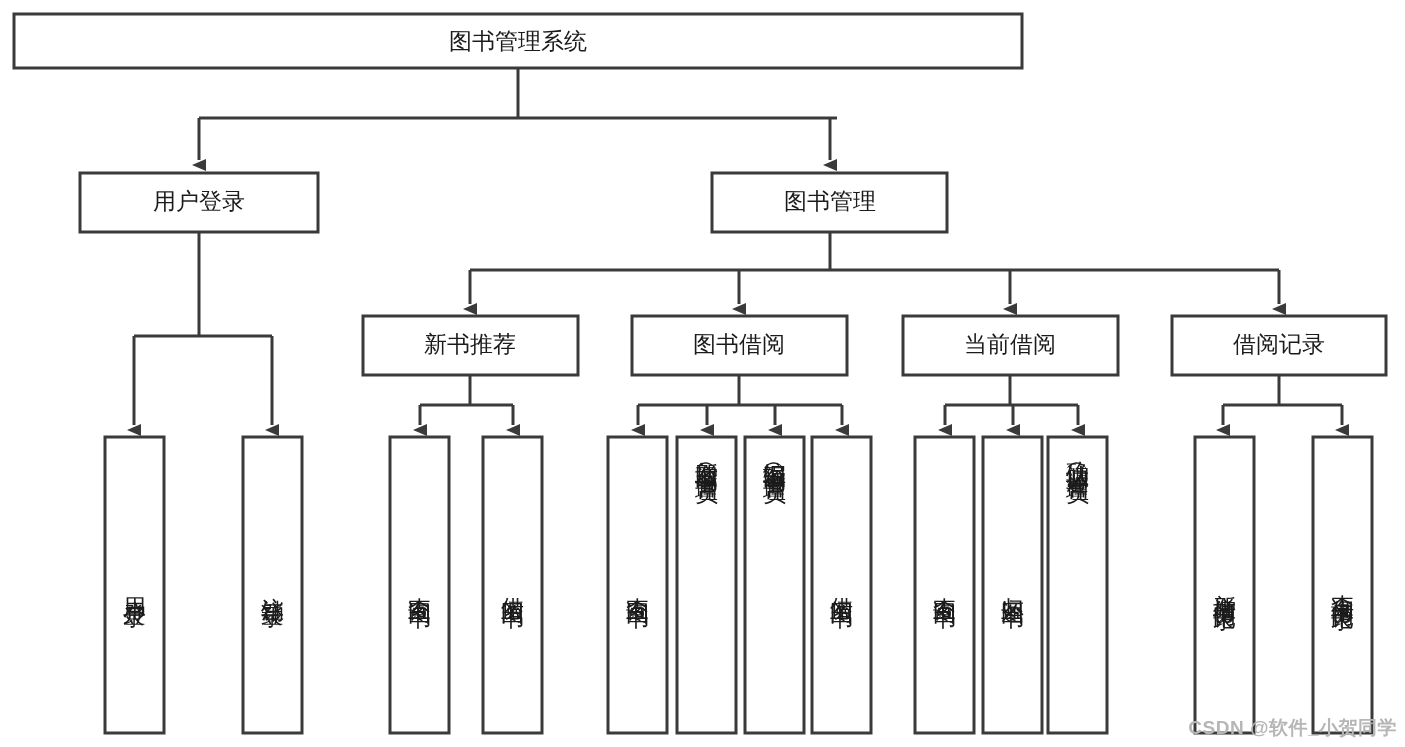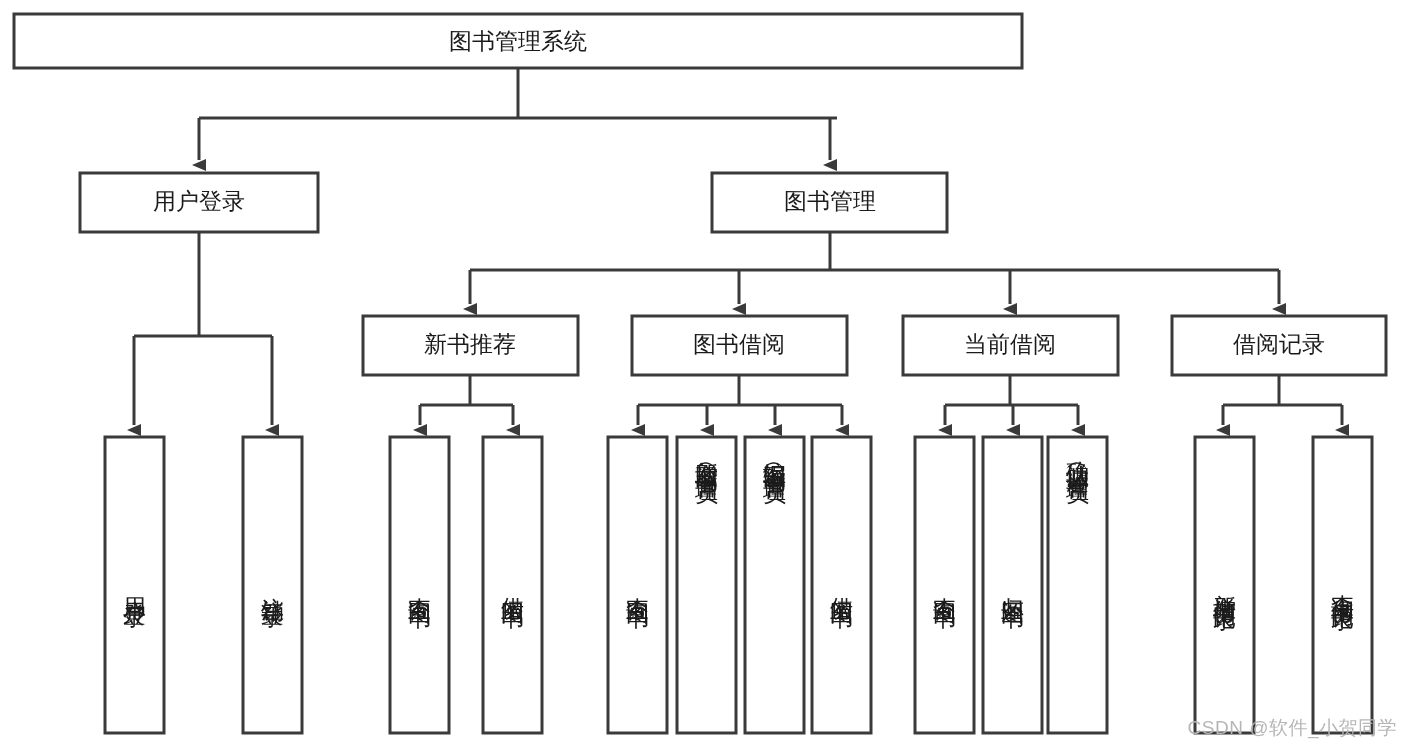--- a/index.html
+++ b/index.html
@@ -44,20 +44,21 @@
   }
   .watermark {
     position: absolute;
     right: 8px;
     bottom: 6px;
     font-family: "Liberation Sans", "DejaVu Sans", sans-serif;
     font-size: 19px;
     color: #b6b6b6;
     white-space: nowrap;
     letter-spacing: 0.5px;
+    font-weight: bold;
   }
 </style>
 </head>
 <body>
 
 <svg id="diagram" viewBox="0 0 1405 747">
   <defs>
     <marker id="arrow" markerWidth="12" markerHeight="14" refX="1" refY="7" orient="auto" markerUnits="userSpaceOnUse">
       <path d="M0,0 L12,0 L6,14 Z" class="arrow-head"></path>
     </marker>

